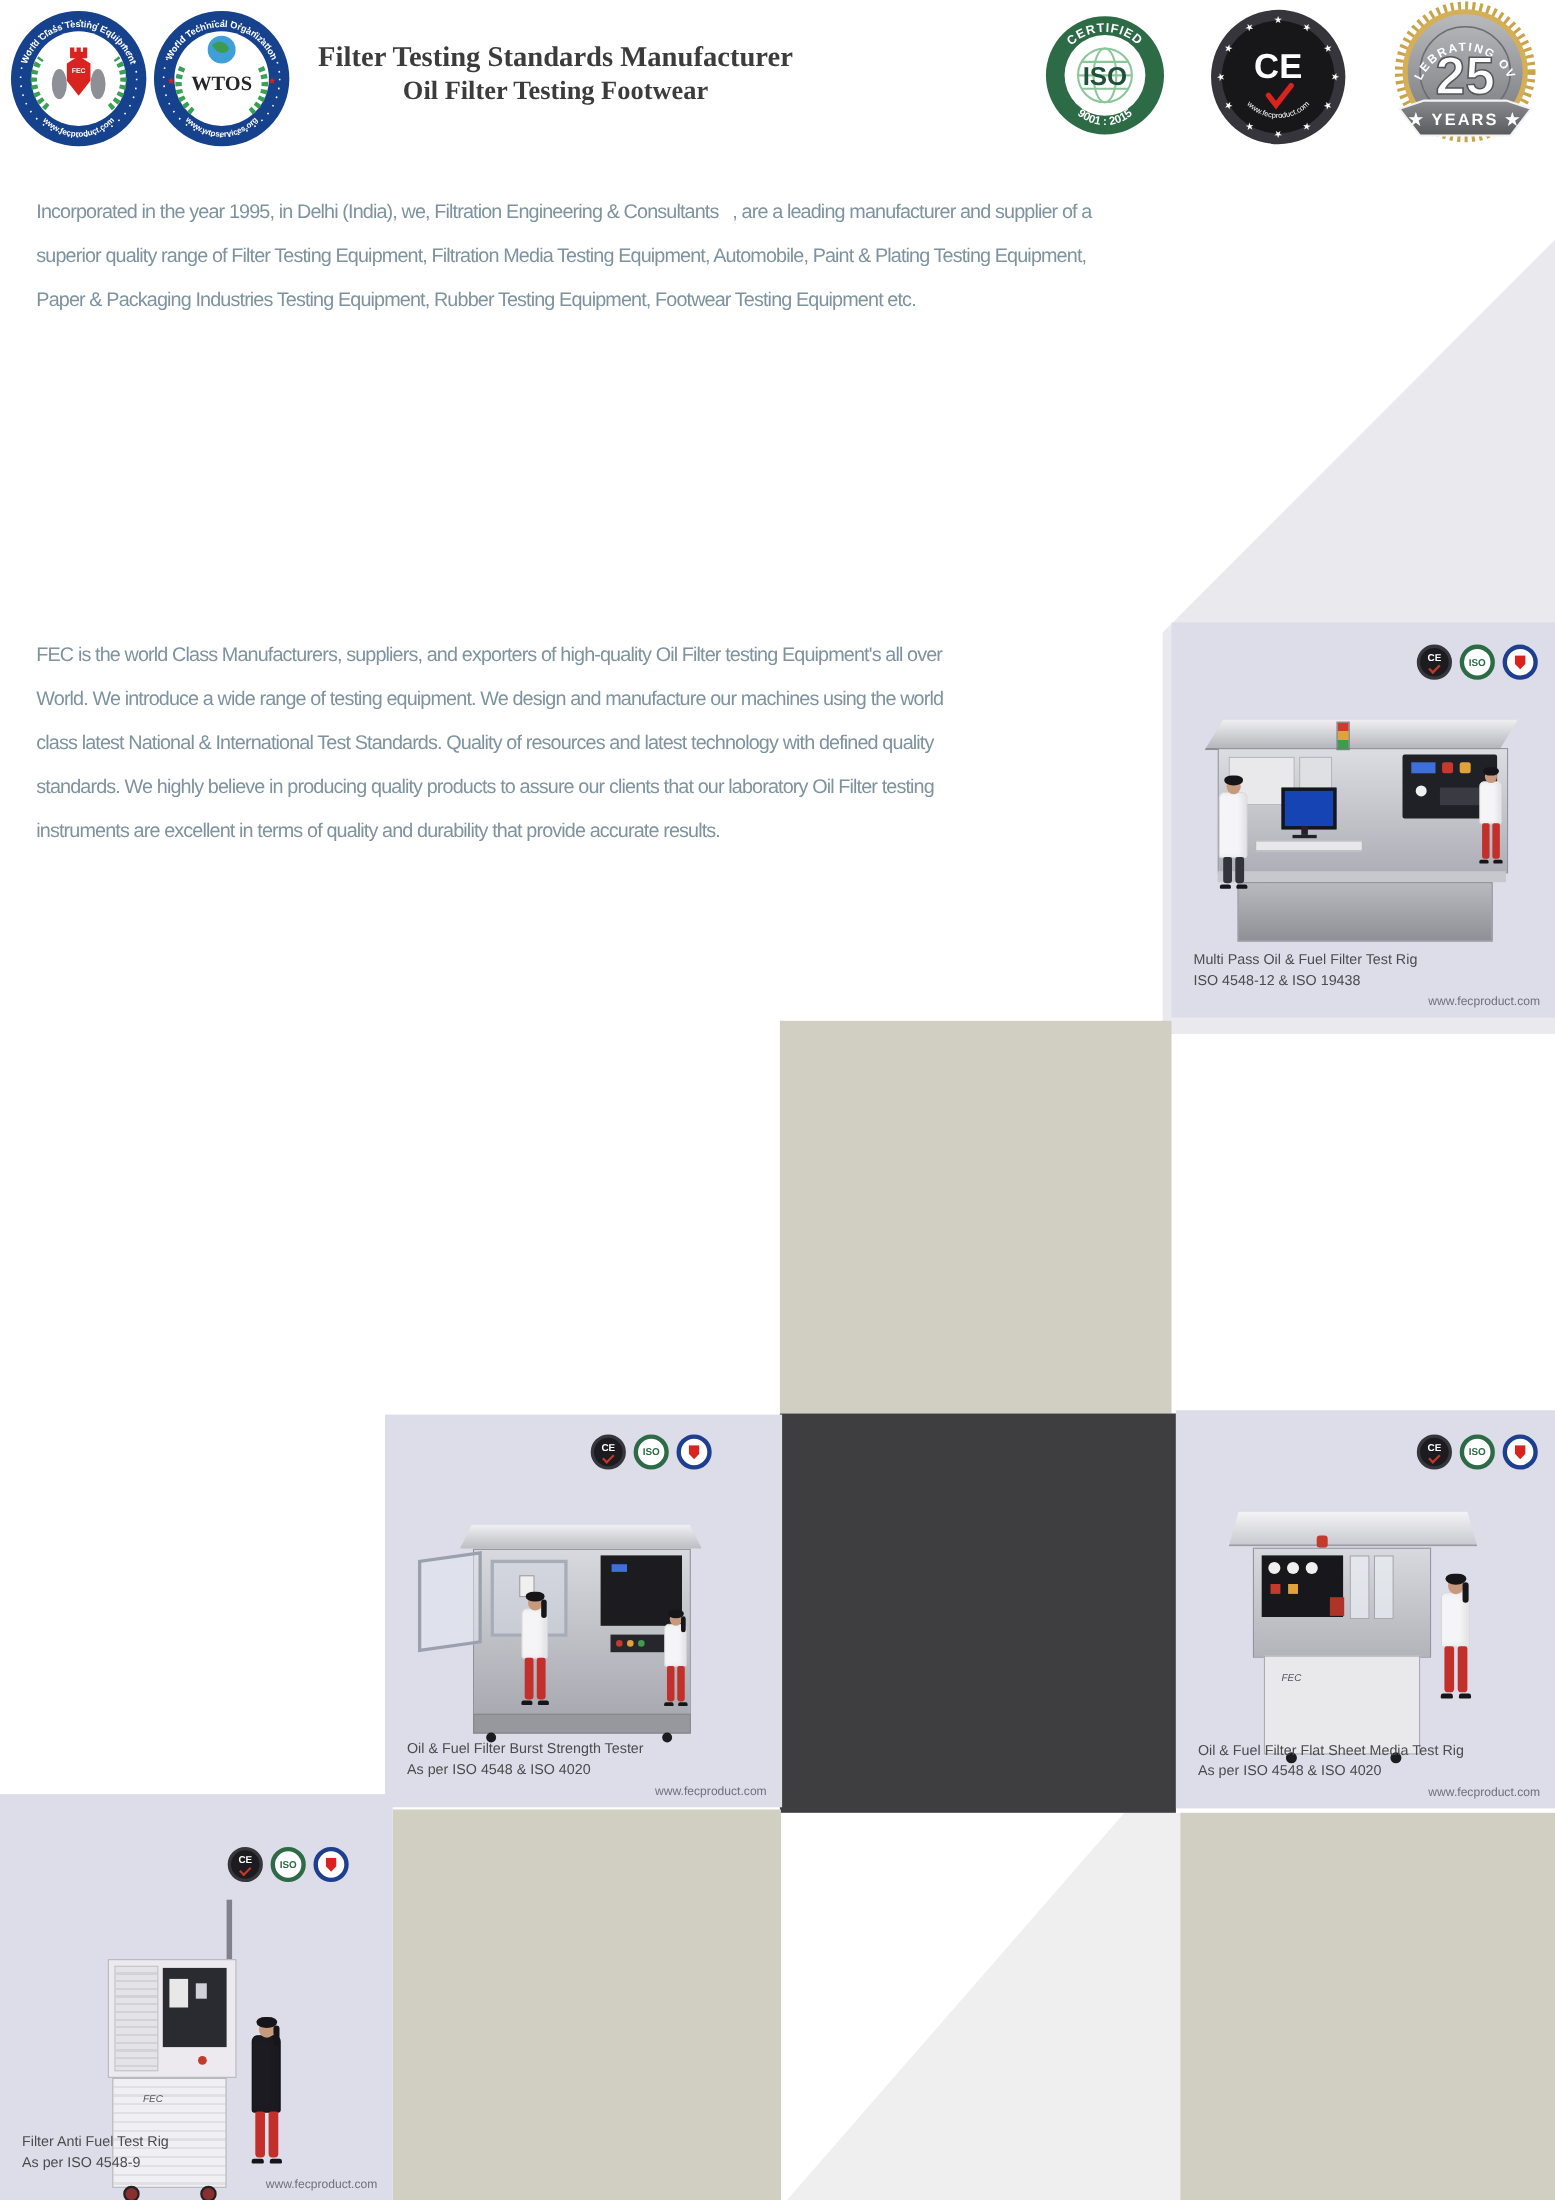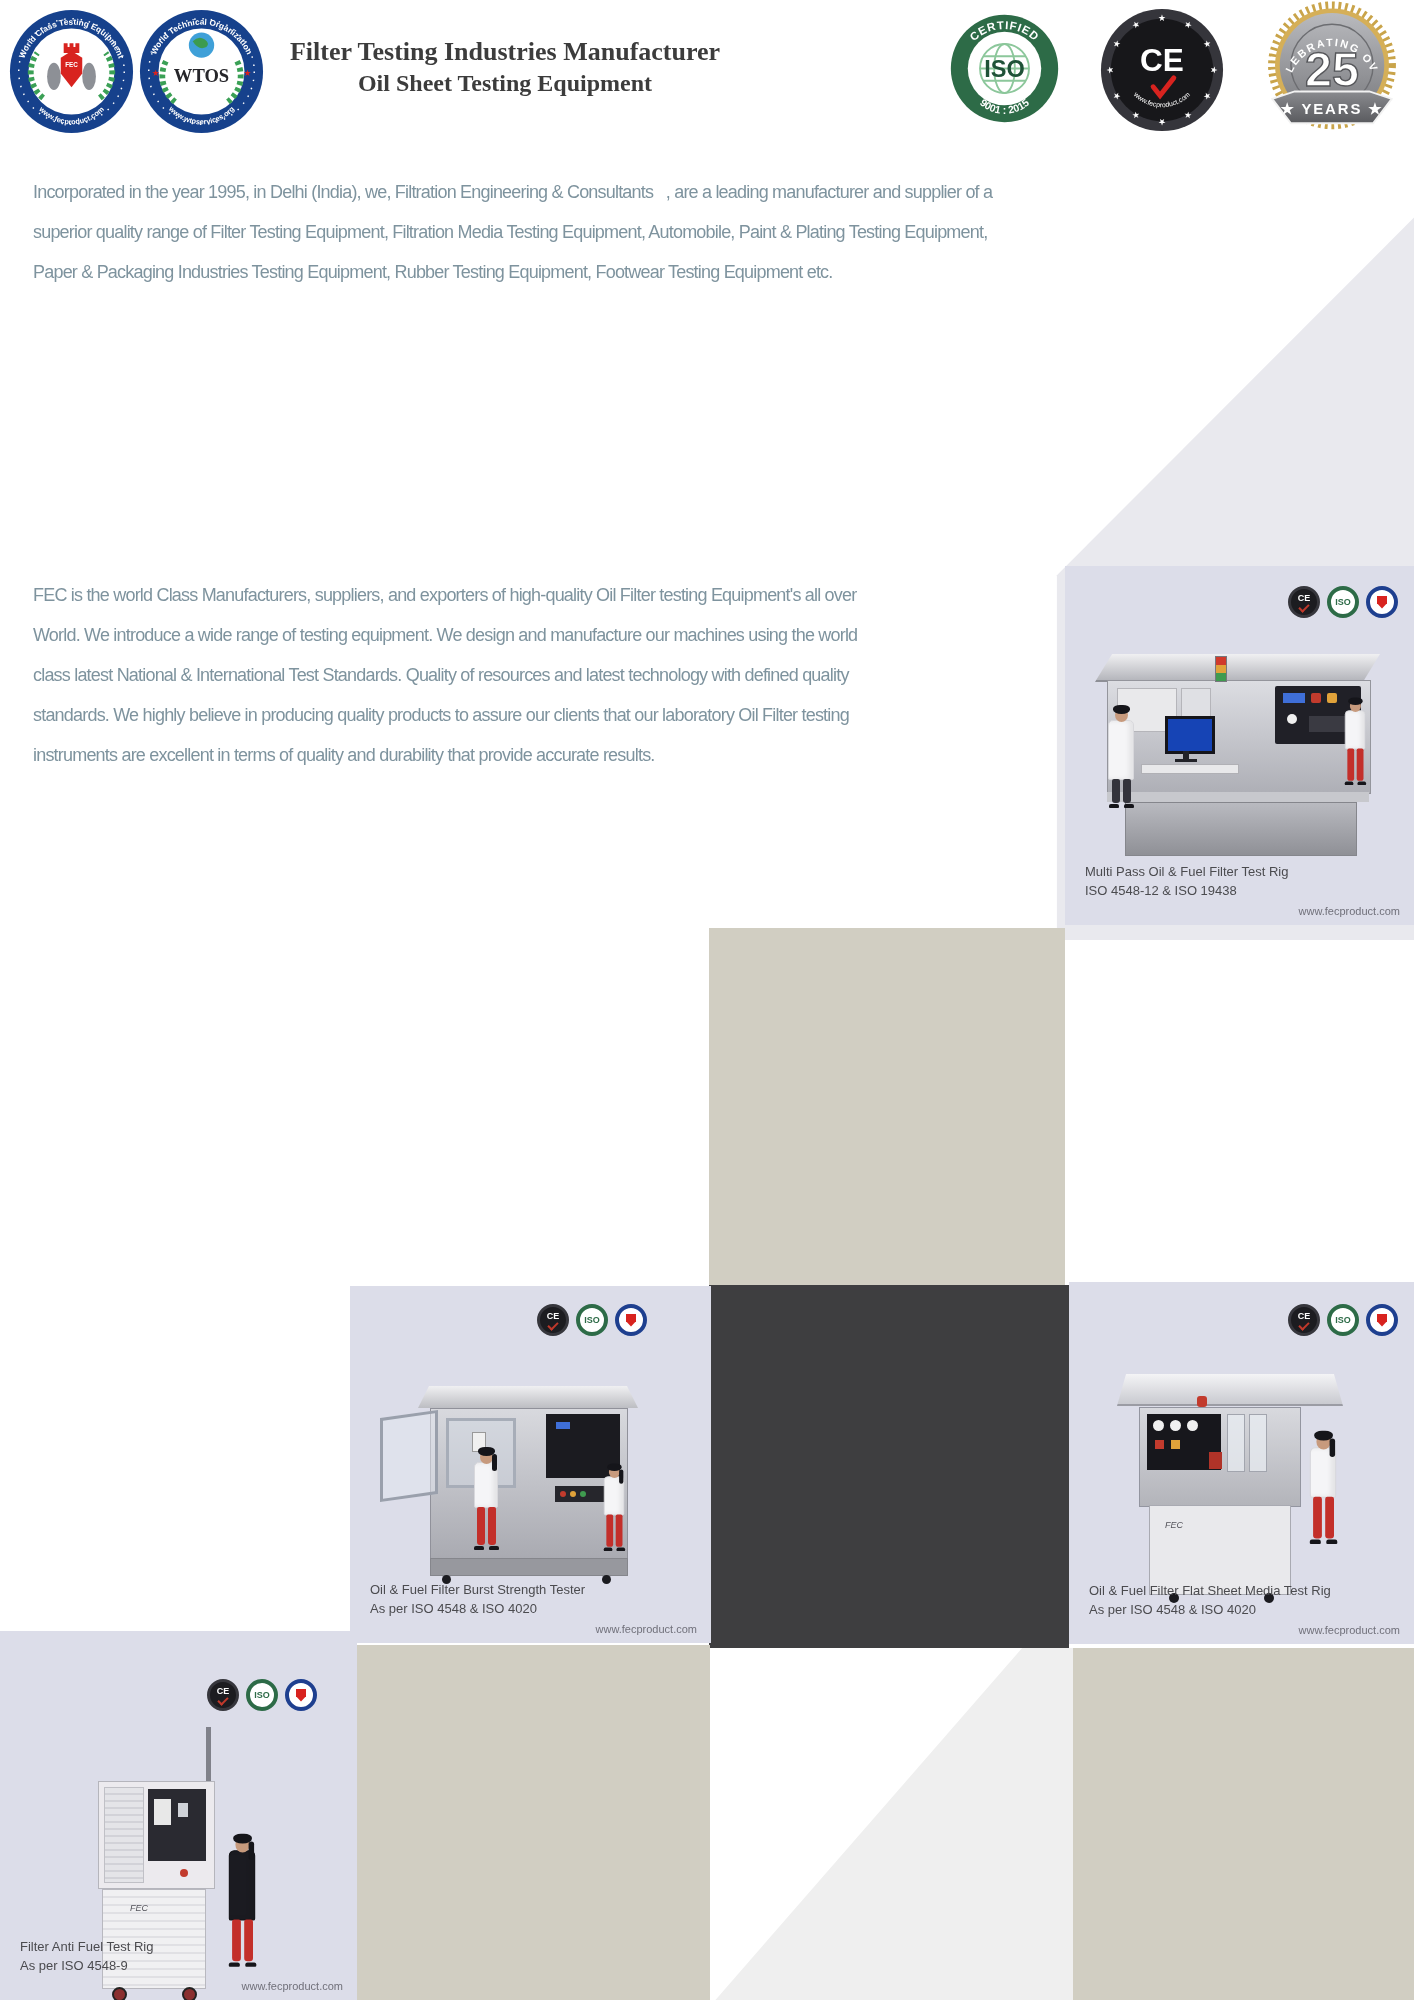--- a/index.html
+++ b/index.html
@@ -147,22 +147,22 @@
         <text x="108" y="70" font-size="9" fill="#d8231f">★</text>
         <path d="M 38,96 A 33,33 0 0 1 30,52" fill="none" stroke="#3aa055" stroke-width="6" stroke-dasharray="4 3"></path>
         <path d="M 92,96 A 33,33 0 0 0 100,52" fill="none" stroke="#3aa055" stroke-width="6" stroke-dasharray="4 3"></path>
         <circle cx="65" cy="38" r="13" fill="#3fa0d8"></circle>
         <path d="M 56,34 q6,-6 12,-2 q6,4 2,8 q-8,4 -14,-6 z" fill="#3c9b4f"></path>
         <text x="65" y="76" font-family="Liberation Serif,serif" font-size="19" font-weight="bold" fill="#26262a" text-anchor="middle">WTOS</text>
       </svg>
     </div>
 
     <div class="title-block">
-      <div class="title-line1">Filter Testing Industries Manufacturer</div>
-      <div class="title-line2">Oil Sheet Testing Equipment</div>
+      <div class="title-line1">Filter Testing Standards Manufacturer</div>
+      <div class="title-line2">Oil Filter Testing Footwear</div>
     </div>
 
     <div class="badge badge-iso">
       <svg viewBox="0 0 120 120" width="113" height="113">
         <defs>
           <path id="isoTop" d="M 14,64 A 46,46 0 0 1 106,64"></path>
           <path id="isoBot" d="M 20,68 A 40,40 0 0 0 100,68"></path>
         </defs>
         <circle cx="60" cy="60" r="57" fill="#2d6b47"></circle>
         <circle cx="60" cy="60" r="39" fill="#ffffff"></circle>

